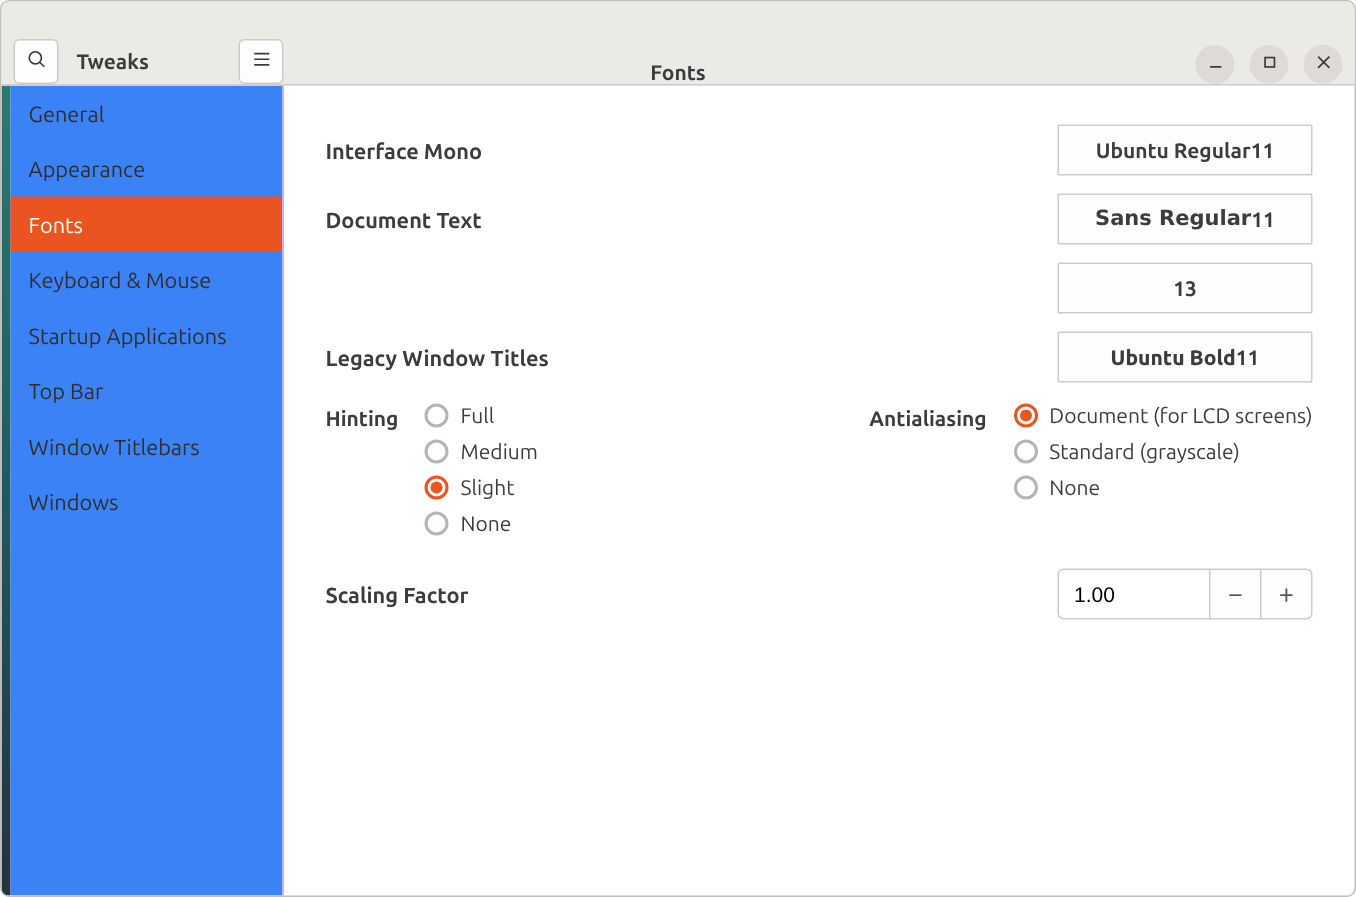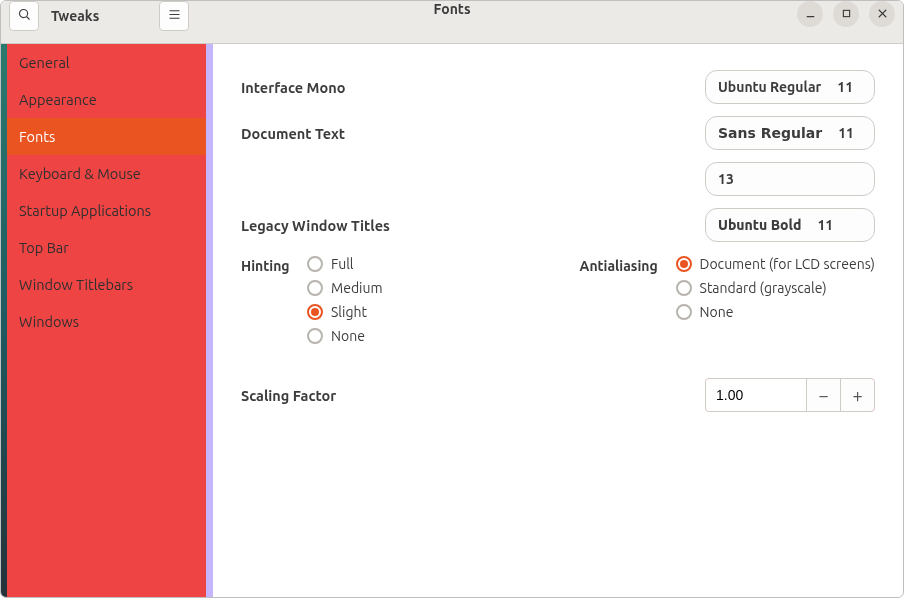--- a/index.html
+++ b/index.html
@@ -16,22 +16,22 @@
       display: flex;
       flex-direction: column;
       width: 100%;
       height: 100%;
       border: 1px solid #bfbfbf;
       border-radius: 6px;
       overflow: hidden;
     }
     .titlebar {
       display: flex;
-      align-items: flex-start;
-      height: 43px;
+      align-items: flex-end;
+      height: 56px;
       background: #eceae7;
       border-bottom: 1px solid #d0cdc8;
       padding: 0 8px;
       position: relative;
     }
     .tb-left {
       display: flex;
       align-items: center;
       gap: 8px;
       width: 180px;
@@ -78,23 +78,23 @@
     .body {
       flex: 1;
       display: flex;
       min-height: 0;
     }
     .edge-strip {
       width: 6px;
       background: linear-gradient(180deg,#2b7a6f,#1f5a61,#25323a);
     }
     .sidebar {
-      width: 206px;
-      border-right: 7px solid #c4b5fd;
-      background: #ef4444;
+      width: 182px;
+      border-right: 1px solid #c4b5fd;
+      background: #3b82f6;
     }
     .sidebar-item {
       padding: 10px 12px;
       cursor: pointer;
       font-size: 14.5px;
       color: #2f2f2f;
     }
     .sidebar-item.active {
       background: #e95420;
       color: #fff;
@@ -112,25 +112,26 @@
     .row-label {
       width: 260px;
       font-weight: 600;
       font-size: 14.5px;
     }
     .font-selector {
       margin-left: auto;
       width: 170px;
       height: 34px;
       border: 1px solid #cfccc6;
-      border-radius: 12px;
+      border-radius: 1px;
       background: #fdfdfd;
       display: flex;
       align-items: center;
-      gap: 16px;
+      justify-content: center;
+      gap: 0;
       cursor: pointer;
       padding: 0 12px;
     }
     .font-name { font-weight: 600; }
     .font-name.sans { font-family: "DejaVu Sans","Segoe UI",sans-serif; }
     .font-name.mono { font-family: "Ubuntu Mono","Courier New",monospace; font-size:13px;}
     .font-name.bold { font-weight: 800; }
     .font-size-val { font-weight: 700; }
 
     .options-row {
@@ -174,21 +175,21 @@
     .radio.checked::after {
       content: "";
       width: 8px;
       height: 8px;
       border-radius: 50%;
       background: #e95420;
     }
     .scaling-row {
       display:flex;
       align-items:center;
-      margin-top:34px;
+      margin-top:22px;
     }
     .spin {
       margin-left:auto;
       display:flex;
       height:34px;
       border:1px solid #cfccc6;
       border-radius:4px;
       overflow:hidden;
       background:#fca5a5;
     }

